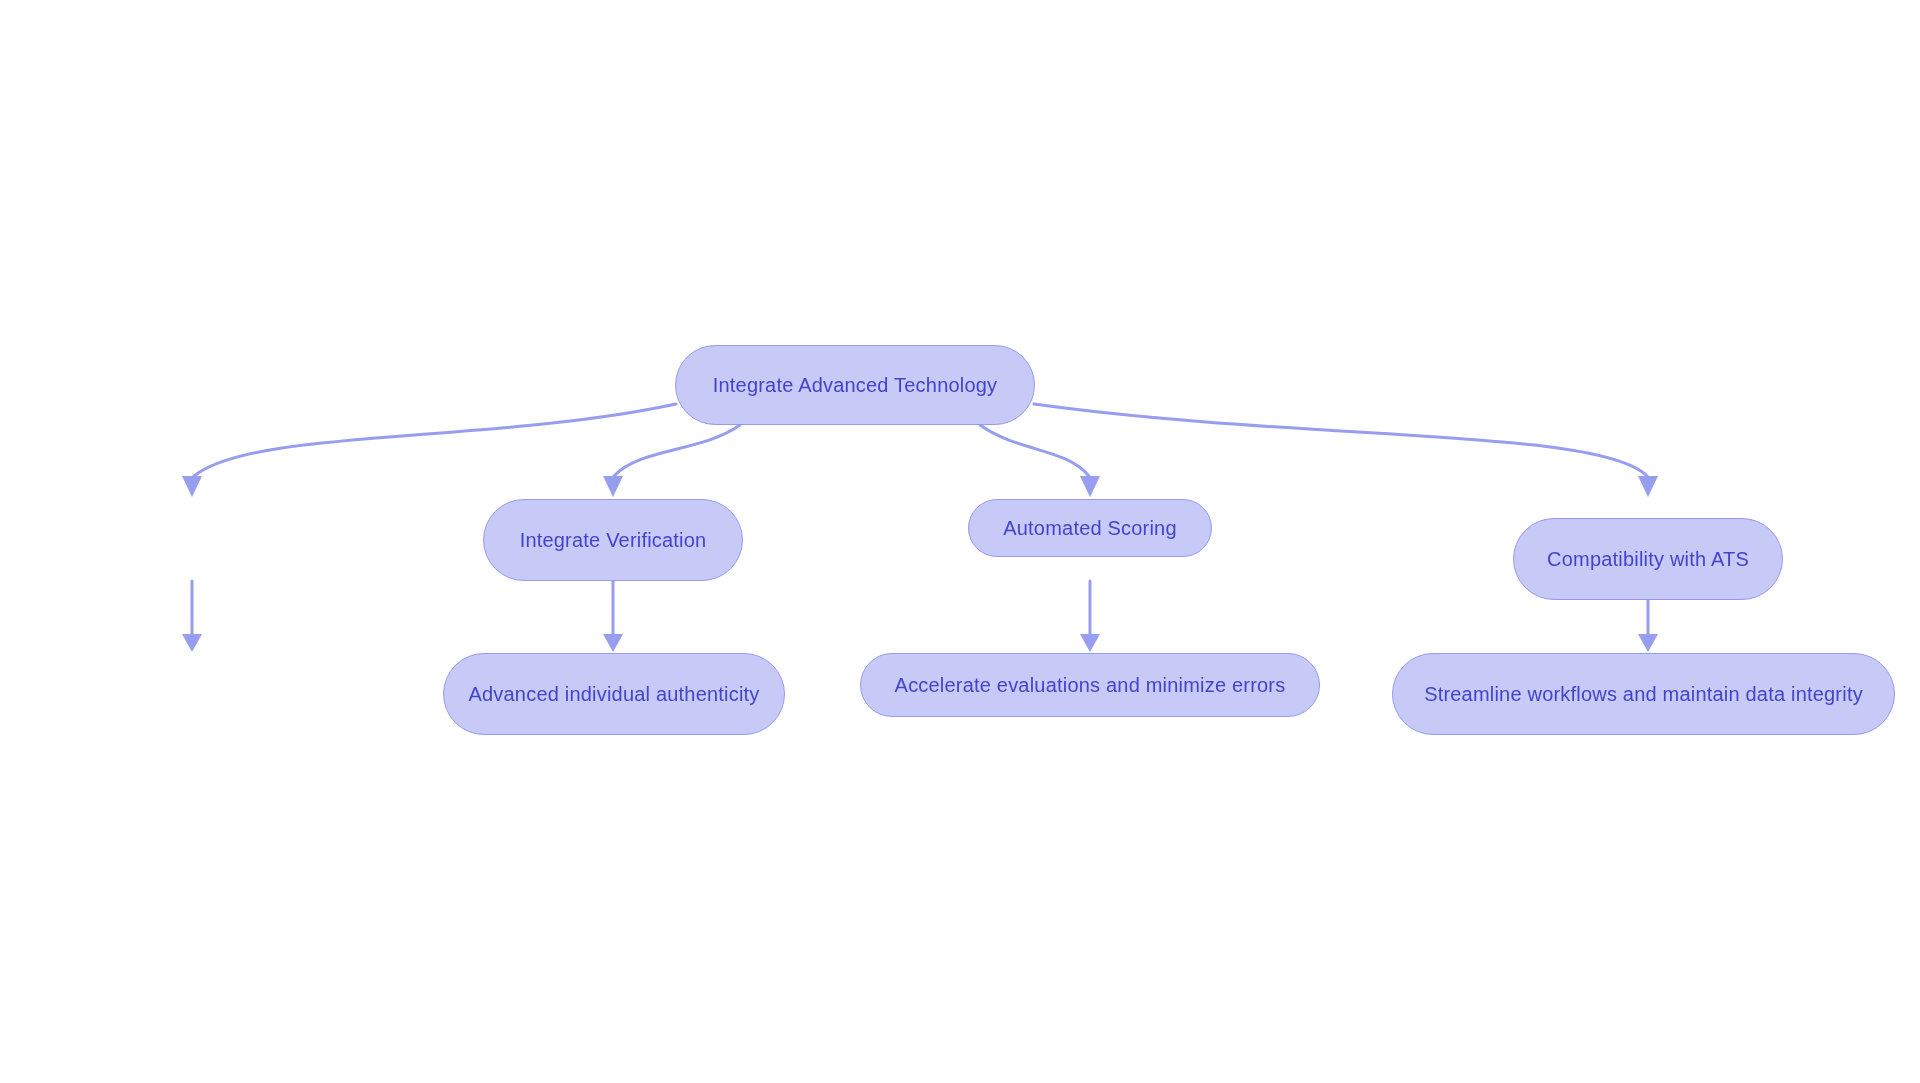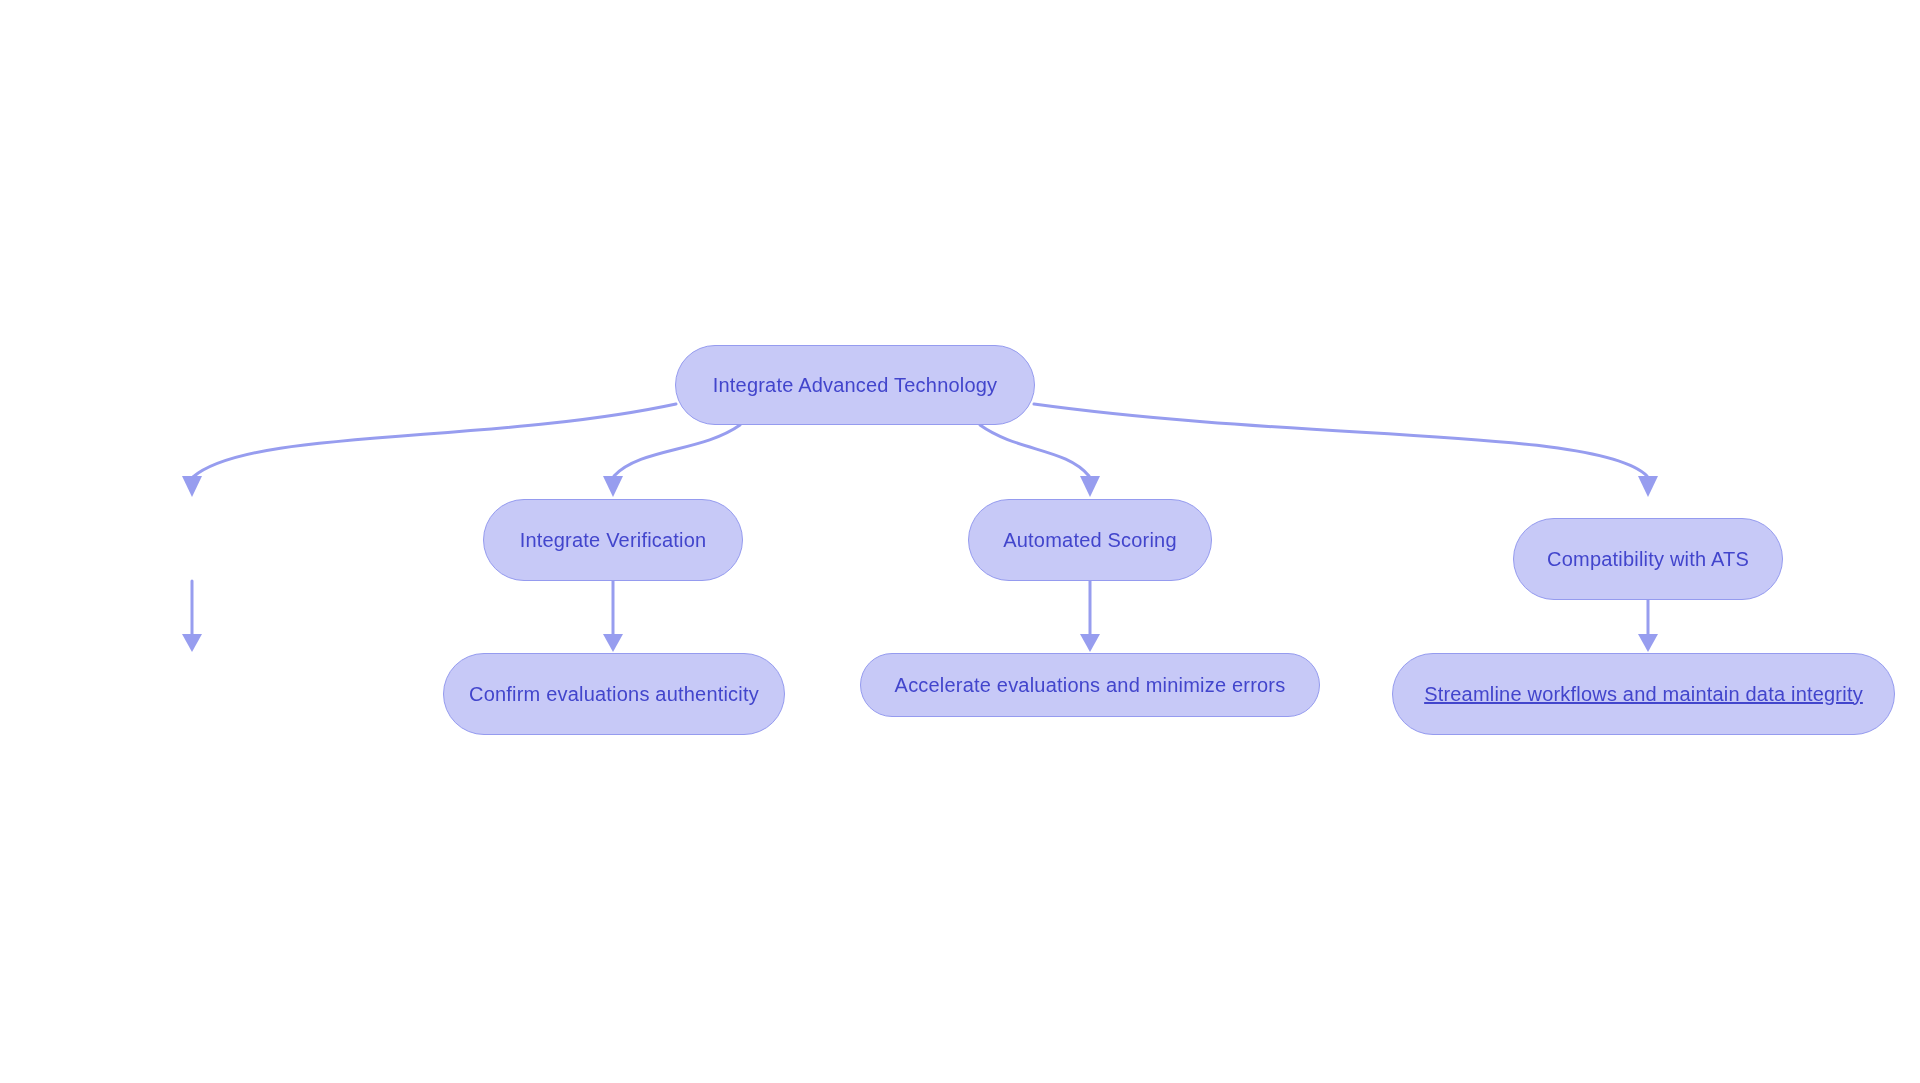--- a/index.html
+++ b/index.html
@@ -35,26 +35,26 @@
     display: flex;
     align-items: center;
     justify-content: center;
     text-align: left;
     white-space: nowrap;
   }
   
   .node-root  { left: 675px;  top: 345px; width: 360px; height: 80px; }
   .node-c1    { left: 94px;   top: 499px; width: 196px; height: 82px; }
   .node-c2    { left: 483px;  top: 499px; width: 260px; height: 82px; }
-  .node-c3    { left: 968px;  top: 499px; width: 244px; height: 82px; }
+  .node-c3    { left: 968px;  top: 499px; width: 244px; height: 58px; }
   .node-c4    { left: 1513px; top: 518px; width: 270px; height: 82px; }
   .node-l1    { left: 12px;   top: 653px; width: 361px; height: 82px; }
   .node-l2    { left: 443px;  top: 653px; width: 342px; height: 82px; }
   .node-l3    { left: 860px;  top: 653px; width: 460px; height: 64px; }
-  .node-l4    { left: 1392px; top: 653px; width: 503px; height: 82px; text-decoration: underline; }
+  .node-l4    { left: 1392px; top: 653px; width: 503px; height: 82px; }
 
   .edge-path {
     fill: none;
     stroke: #979def;
     stroke-width: 3;
     stroke-linecap: round;
   }
   .edge-arrow {
     fill: #979def;
     stroke: none;
@@ -104,21 +104,21 @@
   <div class="flow-node node-c3">
     <span>Automated Scoring</span>
   </div>
 
   <div class="flow-node node-c4">
     <span>Compatibility with ATS</span>
   </div>
 
 
   <div class="flow-node node-l2">
-    <span>Confirm evaluations authenticity</span>
+    <span>Advanced individual authenticity</span>
   </div>
 
   <div class="flow-node node-l3">
     <span>Accelerate evaluations and minimize errors</span>
   </div>
 
   <div class="flow-node node-l4">
     <span>Streamline workflows and maintain data integrity</span>
   </div>
 

